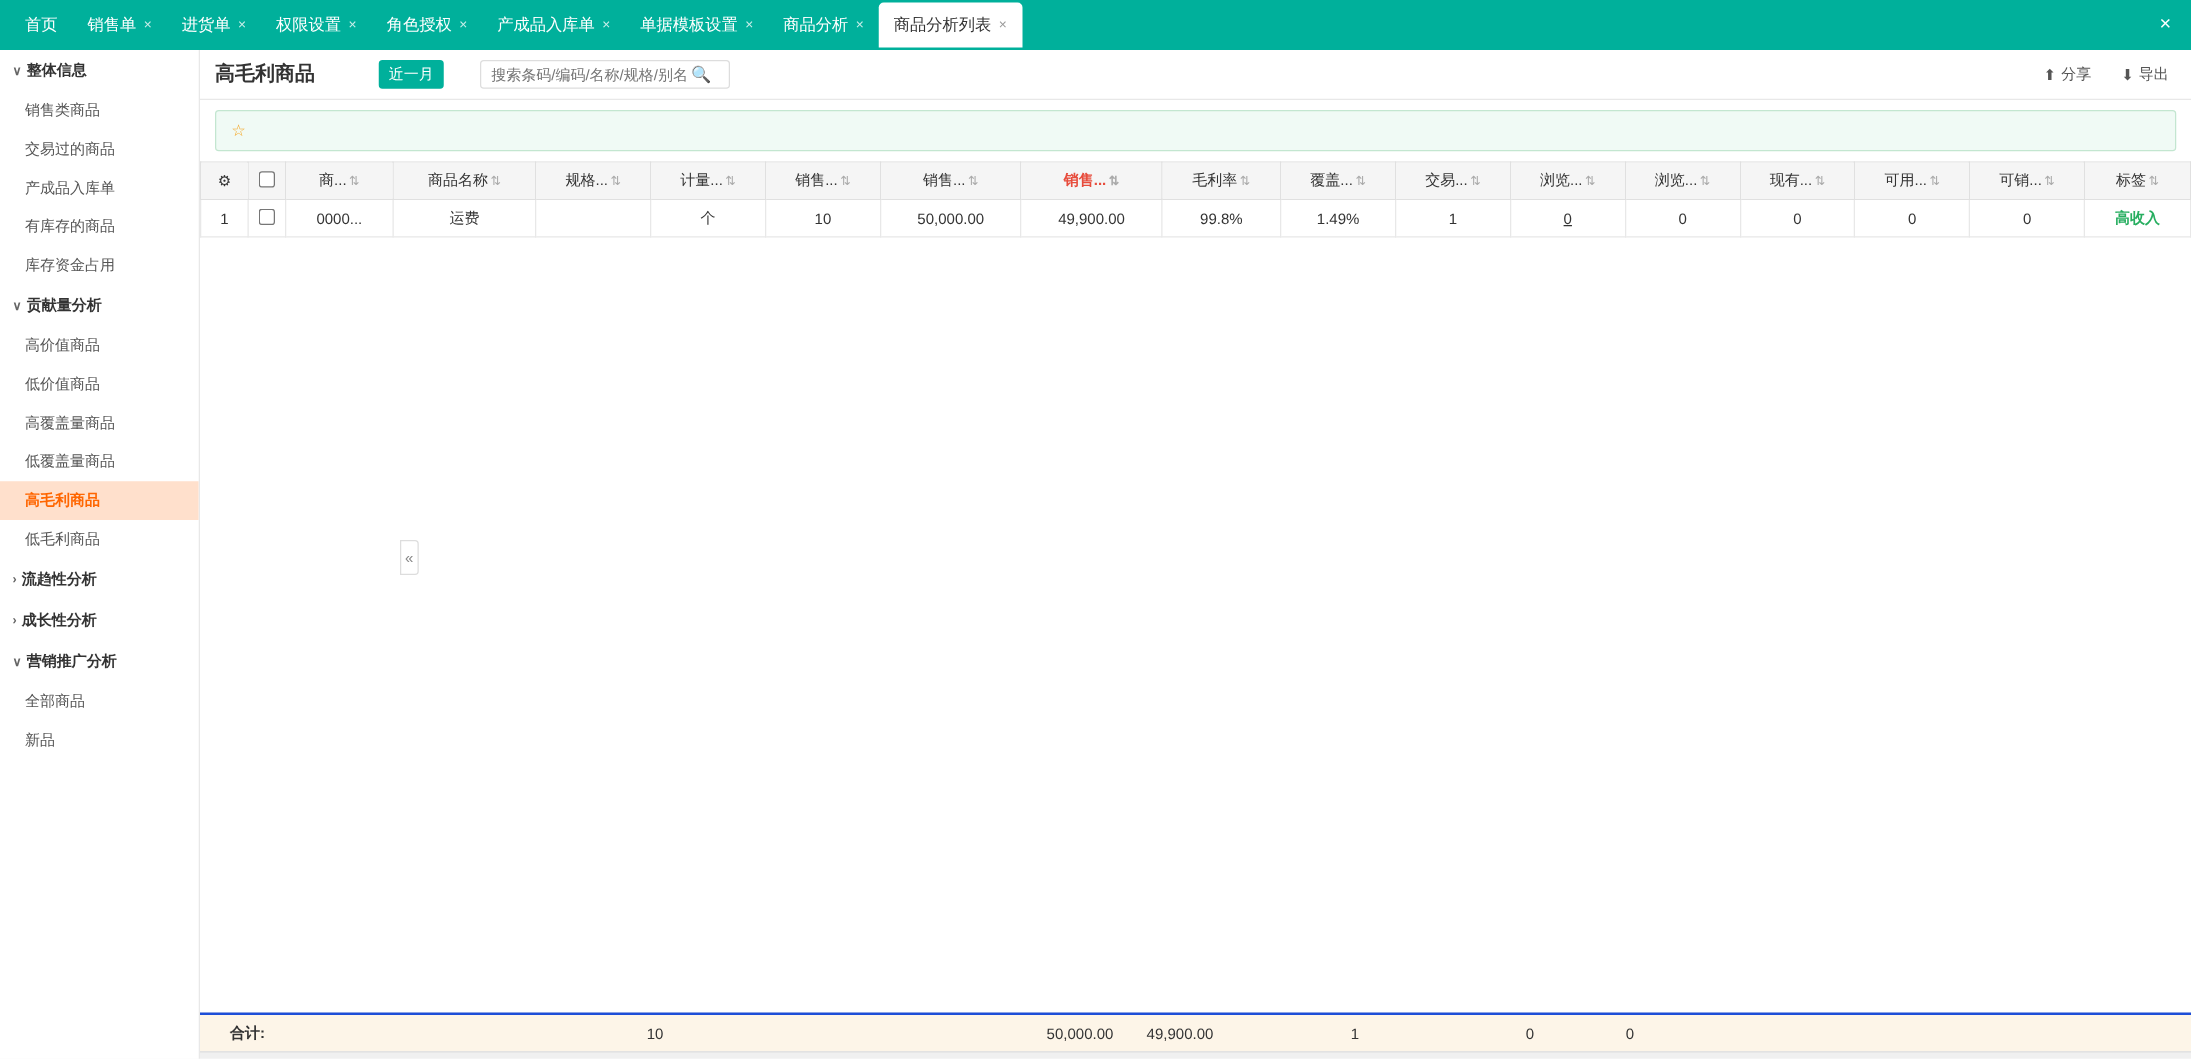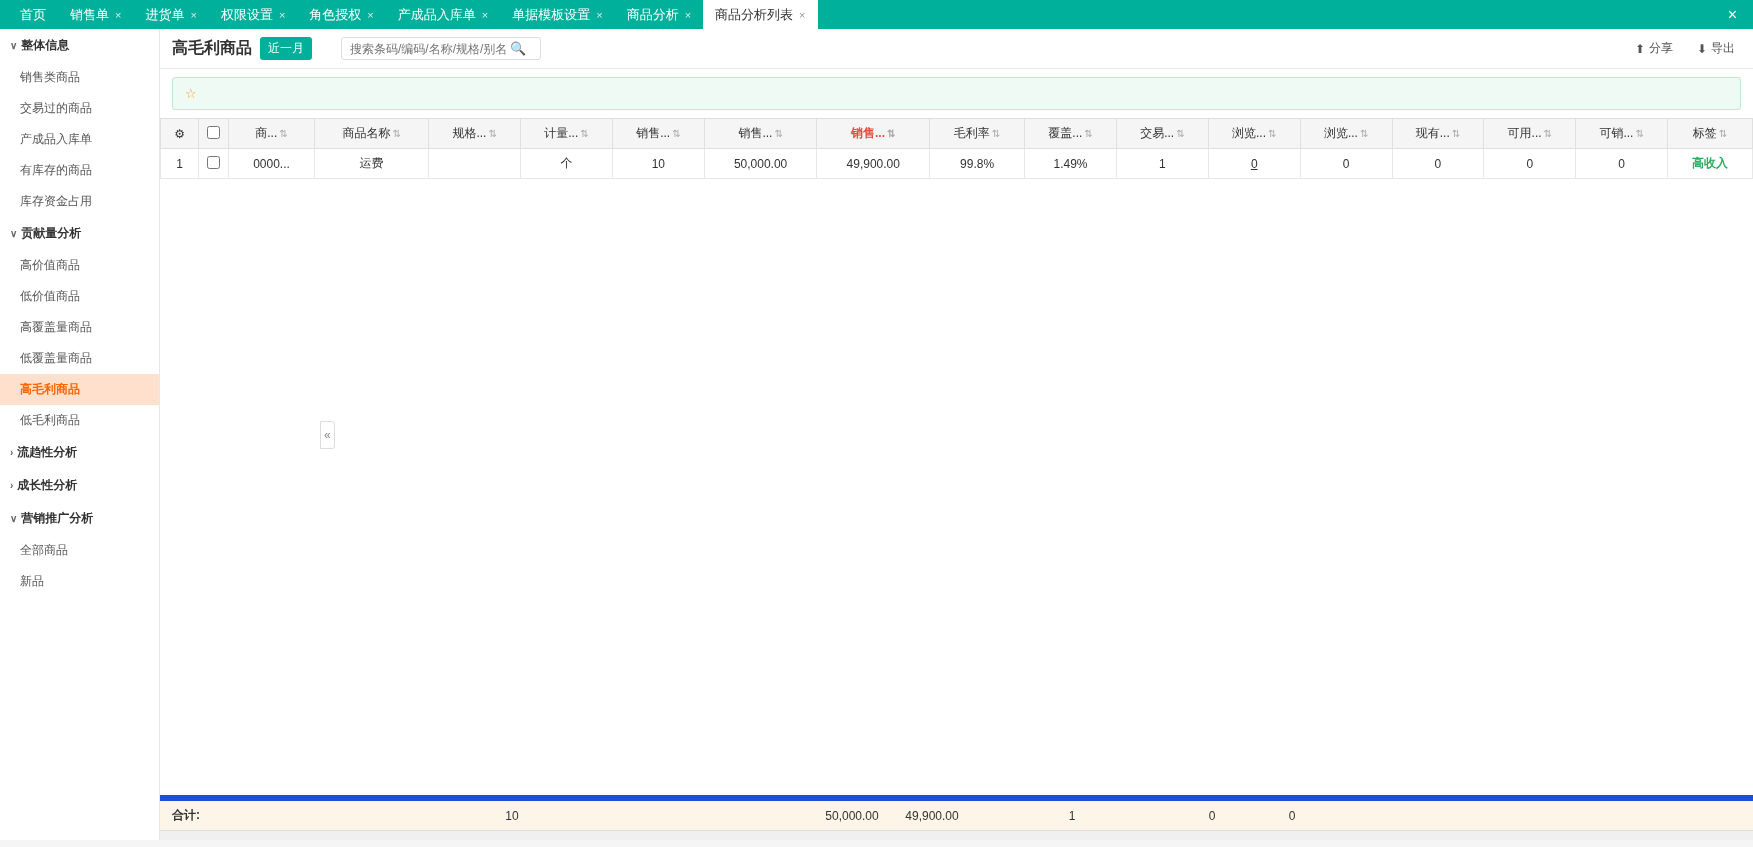--- a/index.html
+++ b/index.html
@@ -3,21 +3,21 @@
   <meta charset="utf-8">
   <style>
     * { margin: 0; padding: 0; box-sizing: border-box; }
     body { font-family: 'Microsoft YaHei', Arial, sans-serif; font-size: 12px; background: #f5f5f5; width: 1753px; height: 847px; overflow: hidden; }
 
     
     .top-nav {
       display: flex;
       align-items: center;
       background: #00b09b;
-      height: 29px;
+      height: 40px;
       padding: 0 8px;
       gap: 0;
     }
     .nav-item {
       display: flex;
       align-items: center;
       height: 36px;
       padding: 0 12px;
       color: #fff;
       font-size: 13px;
@@ -102,20 +102,21 @@
       white-space: nowrap;
     }
     .time-filter-btn {
       background: #00b09b;
       color: #fff;
       border: none;
       border-radius: 3px;
       padding: 3px 8px;
       font-size: 12px;
       cursor: pointer;
+      margin-left: 43px;
     }
     .search-box {
       display: flex;
       align-items: center;
       border: 1px solid #ddd;
       border-radius: 3px;
       padding: 3px 8px;
       min-width: 200px;
       margin-left: 21px;
     }
@@ -214,24 +215,24 @@
     .tag-high-income {
       color: #27ae60;
       font-weight: bold;
       font-size: 12px;
     }
     .underline { text-decoration: underline; color: #333; }
 
     
     .table-footer {
       background: #fdf5e8;
-      border-top: 6px solid #1d4ed8;
-      display: flex;
-      align-items: center;
-      padding: 6px 12px;
+      border-top: 2px solid #1d4ed8;
+      display: flex;
+      align-items: center;
+      padding: 6px 24px;
       font-size: 12px;
       color: #333;
       flex-shrink: 0;
     }
     .footer-label { font-weight: bold; margin-right: 12px; }
     .footer-cells {
       display: flex;
       flex: 1;
     }
     .footer-cell {

